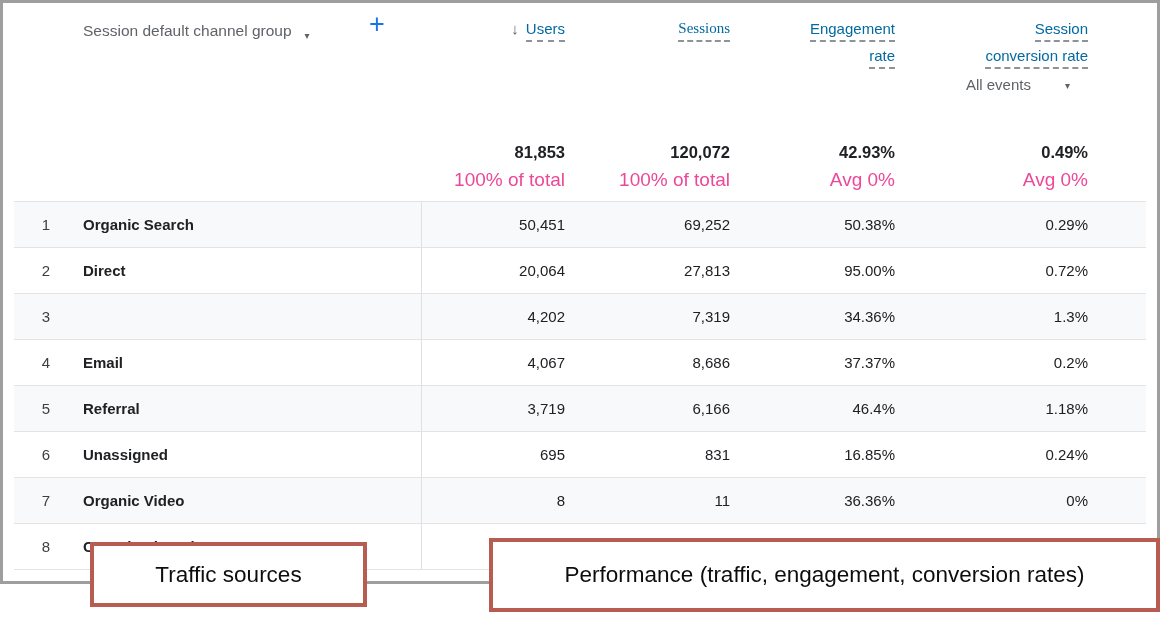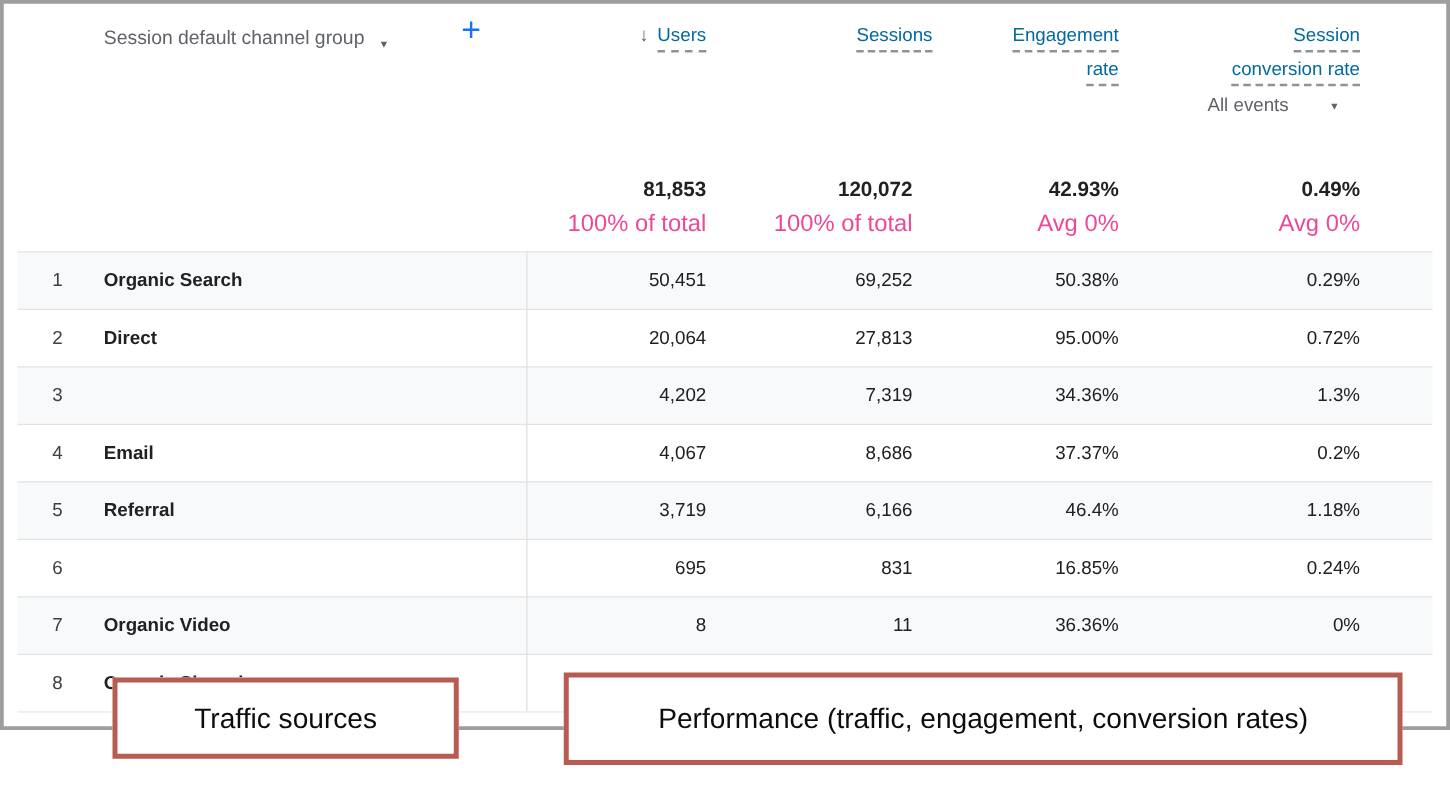--- a/index.html
+++ b/index.html
@@ -26,21 +26,21 @@
     transform:translateY(1px);
   }
   .dim-header .caret{margin-left:13px;}
   .add-btn{
     position:absolute;left:366px;top:8px;color:#1a73e8;font-size:27px;
     font-weight:400;line-height:1;cursor:pointer;
   }
 
   .mcol{position:absolute;top:17px;display:flex;flex-direction:column;align-items:flex-end;}
   .mcol.users{right:592px;flex-direction:row;align-items:baseline;}
-  .mcol.sessions{right:411px;}
+  .mcol.sessions{right:427px;font-family:Liberation Serif, serif;}
   .mcol.engagement{right:262px;}
   .mcol.conversion{right:69px;}
   .hline{
     color:#0369a1;font-size:15px;line-height:17px;white-space:nowrap;
     padding-bottom:3px;border-bottom:2px dashed #8f9398;cursor:pointer;
   }
   .mcol .hline + .hline{margin-top:5px;}
   .sort-arrow{color:#5f6368;font-size:15px;margin-right:7px;line-height:17px;}
   .events-filter{
     margin-top:7px;margin-right:18px;display:flex;align-items:center;
@@ -174,20 +174,21 @@
         <div class="trow alt">
           <span class="num">5</span>
           <span class="channel">Referral</span>
           <span class="m users">3,719</span>
           <span class="m sessions">6,166</span>
           <span class="m eng">46.4%</span>
           <span class="m conv">1.18%</span>
         </div>
         <div class="trow">
           <span class="num">6</span>
+          <span class="channel">Unassigned</span>
           <span class="m users">695</span>
           <span class="m sessions">831</span>
           <span class="m eng">16.85%</span>
           <span class="m conv">0.24%</span>
         </div>
         <div class="trow alt">
           <span class="num">7</span>
           <span class="channel">Organic Video</span>
           <span class="m users">8</span>
           <span class="m sessions">11</span>
@@ -202,17 +203,17 @@
           <span class="m eng"></span>
           <span class="m conv"></span>
         </div>
       </div>
 
   </div>
 
   <div class="callout left" style="border-color: rgb(184, 92, 82);">
     <span>Traffic sources</span>
   </div>
-  <div class="callout right" style="border-color: rgb(184, 92, 82);">
+  <div class="callout right" style="border-color: rgb(184, 92, 82); margin-left: 38px;">
     <span>Performance (traffic, engagement, conversion rates)</span>
   </div>
 
 </div>
 
 </body></html>

